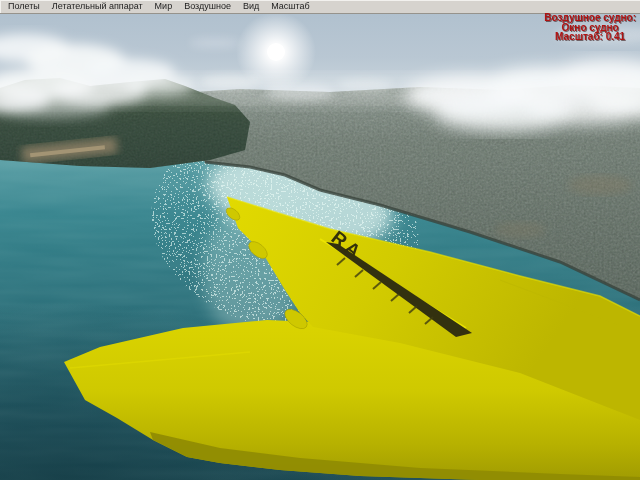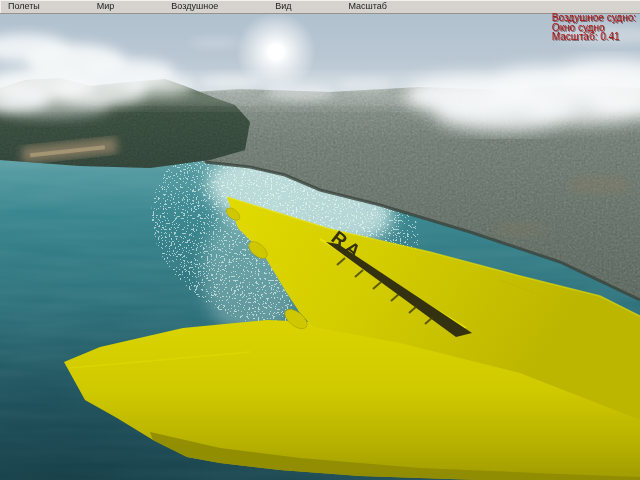--- a/index.html
+++ b/index.html
@@ -5,27 +5,27 @@
   html,body{margin:0;padding:0;}
   body{width:640px;height:480px;overflow:hidden;position:relative;
        font-family:"Liberation Sans",sans-serif;background:#000;}
   .viewport{position:absolute;inset:0;}
   .scene-svg{position:absolute;left:0;top:0;width:640px;height:480px;display:block;}
   .menubar{
     position:absolute;left:0;top:0;width:640px;height:13px;z-index:5;
     background:#d6d3ce;border-bottom:1px solid #96938c;
     box-shadow:inset 0 1px 0 #f2f1ee, inset 1px 0 0 #f2f1ee;
     display:flex;align-items:center;
-    font-size:9px;color:#1d1d1d;white-space:nowrap;gap:45px;
+    font-size:9px;color:#1d1d1d;white-space:nowrap;
   }
   .menubar .mi{padding:0 6px;height:13px;line-height:13px;cursor:default;}
   .menubar .mi:first-child{padding-left:8px;}
   .hud{
-    position:absolute;top:13px;right:4px;z-index:6;text-align:left;
-    font-size:10px;font-weight:normal;line-height:9.5px;
+    position:absolute;top:13px;right:4px;z-index:6;text-align:center;
+    font-size:10px;font-weight:bold;line-height:9.5px;
     color:#b01313;text-shadow:1px 1px 0 rgba(45,8,8,.55);
     letter-spacing:0px;
   }
   .hud div{margin:0;}
 </style>
 </head>
 <body>
 
 <div class="viewport">
 
@@ -238,20 +238,21 @@
           </g>
         </g>
 
         <text x="330" y="240" transform="rotate(38 330 240)" font-family="Liberation Sans, sans-serif" font-size="19" font-weight="bold" letter-spacing="3" fill="#33310a">RA</text>
       </g>
     </g>
   </svg>
 
   <div class="menubar">
     <span class="mi">Полеты</span>
+    <span class="mi">Летательный аппарат</span>
     <span class="mi">Мир</span>
     <span class="mi">Воздушное</span>
     <span class="mi">Вид</span>
     <span class="mi">Масштаб</span>
   </div>
 
   <div class="hud">
     <div>Воздушное судно:</div>
     <div>Окно судно</div>
     <div>Масштаб: 0.41</div>

